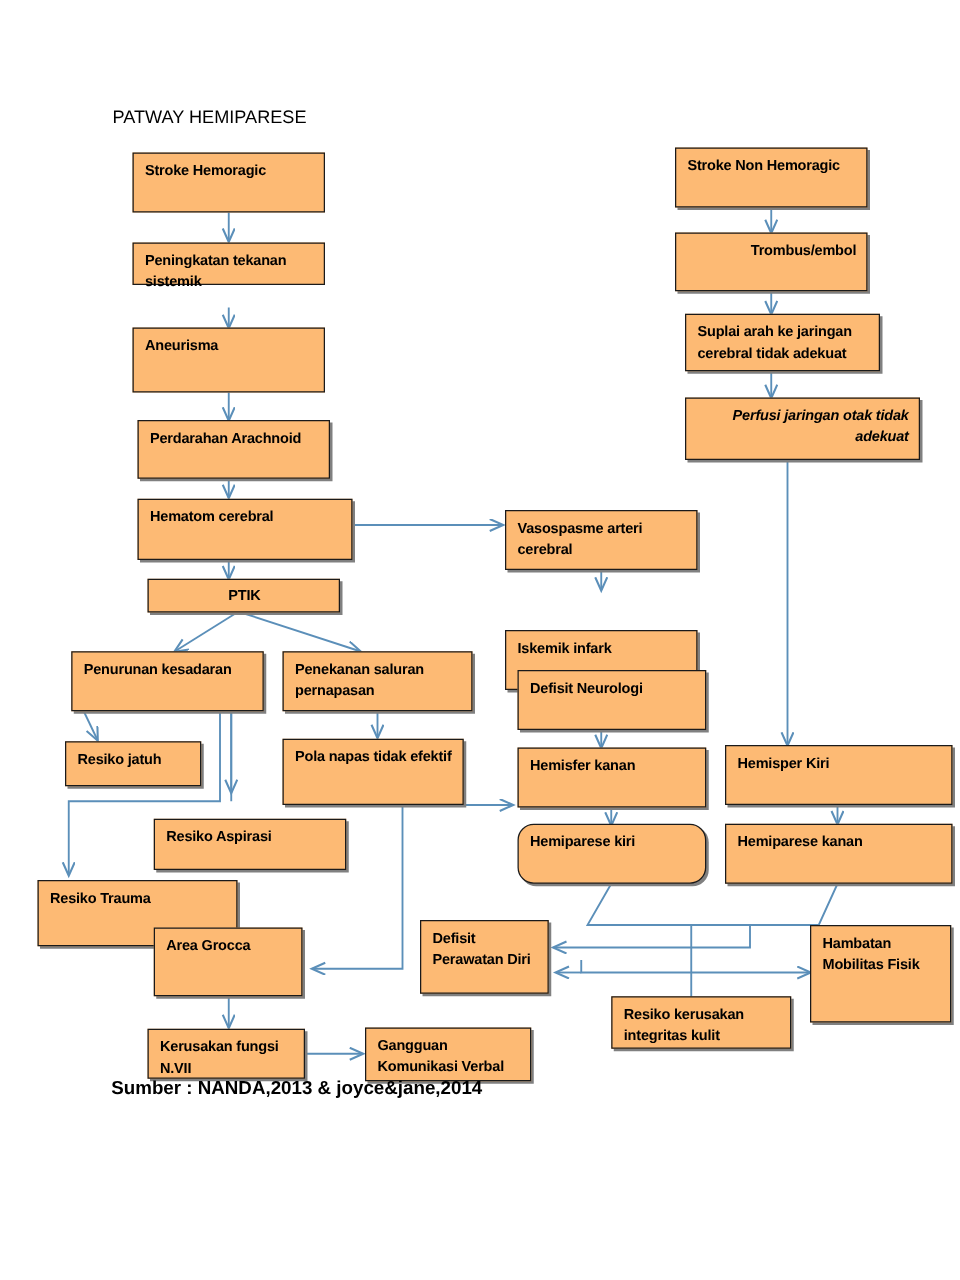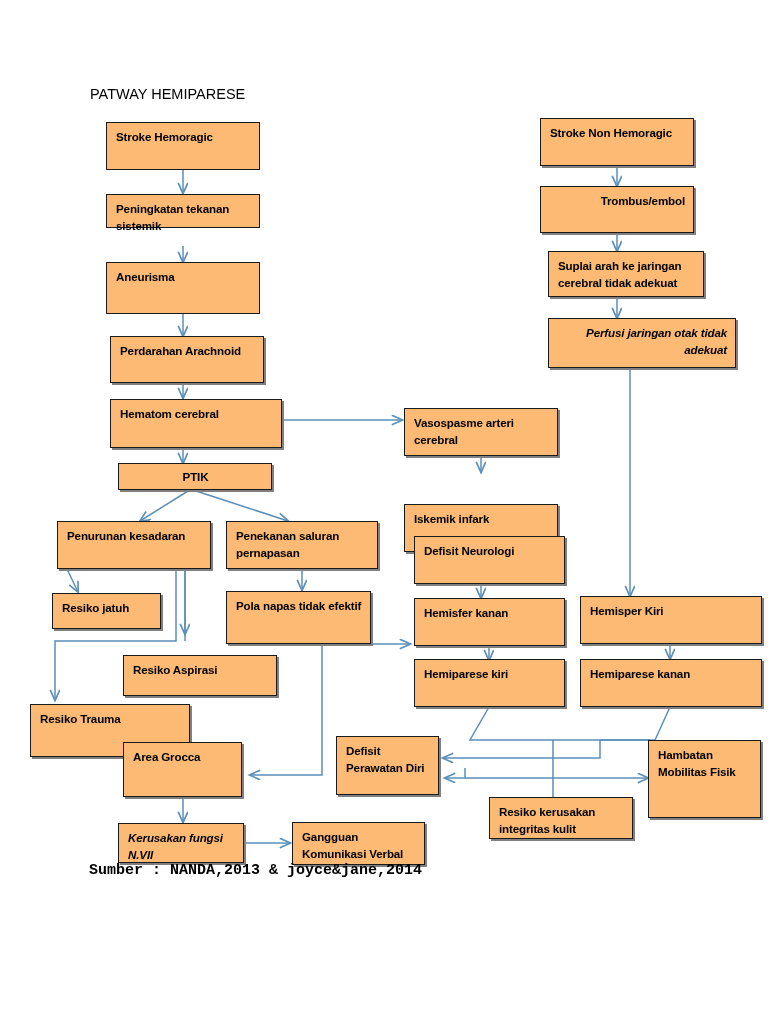--- a/index.html
+++ b/index.html
@@ -50,21 +50,21 @@
     position: absolute;
     font-family: "Liberation Sans", sans-serif;
     font-size: 14.5px;
     font-weight: normal;
     color: #000000;
     white-space: nowrap;
     text-align: right;
   }
   .footer {
     position: absolute;
-    font-family: Liberation Mono, monospace;
+    font-family: Liberation Sans, sans-serif;
     font-size: 15px;
     font-weight: bold;
     color: #000000;
     white-space: nowrap;
   }
 </style>
 </head>
 <body>
 
 <div id="page">
@@ -136,21 +136,21 @@
   <div class="node shadow" style="left:52px; top:593px; width:109px; height:36px;">Resiko jatuh</div>
 
   <div class="node shadow" style="left:226px; top:591px; width:145px; height:53px;">Pola napas tidak efektif</div>
 
   <div class="node shadow" style="left:123px; top:655px; width:154px; height:41px;">Resiko Aspirasi</div>
 
   <div class="node shadow" style="left:30px; top:704px; width:160px; height:53px;">Resiko Trauma</div>
 
   <div class="node shadow" style="left:123px; top:742px; width:119px; height:55px;">Area Grocca</div>
 
-  <div class="node shadow" style="left:118px; top:823px; width:126px; height:40px;font-style:italic;">Kerusakan fungsi N.VII</div>
+  <div class="node shadow" style="left:118px; top:823px; width:126px; height:40px;">Kerusakan fungsi N.VII</div>
 
   <div class="node shadow" style="left:540px; top:118px; width:154px; height:48px;">Stroke Non Hemoragic</div>
 
   <div class="node shadow" style="left:292px; top:822px; width:133px; height:43px;">Gangguan Komunikasi Verbal</div>
 
   <div class="node shadow" style="left:540px; top:186px; width:154px; height:47px;text-align:right;">Trombus/embol</div>
 
   <div class="node shadow" style="left:548px; top:251px; width:156px; height:46px;">Suplai arah ke jaringan cerebral tidak adekuat</div>
 
   <div class="node shadow italic" style="left:548px; top:318px; width:188px; height:50px;">Perfusi jaringan otak tidak adekuat</div>
@@ -158,21 +158,21 @@
   <div class="node shadow" style="left:404px; top:408px; width:154px; height:48px;">Vasospasme arteri cerebral</div>
 
   <div class="node shadow" style="left:404px; top:472px; width:154px; height:48px;margin-top:32px;">Iskemik infark</div>
 
   <div class="node shadow" style="left:414px; top:536px; width:151px; height:48px;">Defisit Neurologi</div>
 
   <div class="node shadow" style="left:414px; top:598px; width:151px; height:48px;">Hemisfer kanan</div>
 
   <div class="node shadow" style="left:580px; top:596px; width:182px; height:48px;">Hemisper Kiri</div>
 
-  <div class="node shadow" style="left:414px; top:659px; width:151px; height:48px;">Hemiparese kiri</div>
+  <div class="node shadow" style="left:414px; top:659px; width:151px; height:48px;border-radius:13px;">Hemiparese kiri</div>
 
   <div class="node shadow" style="left:580px; top:659px; width:182px; height:48px;">Hemiparese kanan</div>
 
   <div class="node shadow" style="left:336px; top:736px; width:103px; height:59px;">Defisit Perawatan Diri</div>
 
   <div class="node shadow" style="left:489px; top:797px; width:144px; height:42px;">Resiko kerusakan integritas kulit</div>
 
   <div class="node shadow" style="left:648px; top:740px; width:113px; height:78px;">Hambatan Mobilitas Fisik</div>
 
   <div class="footer" style="left:89px; top:862px;">Sumber : NANDA,2013 &amp; joyce&amp;jane,2014</div>

